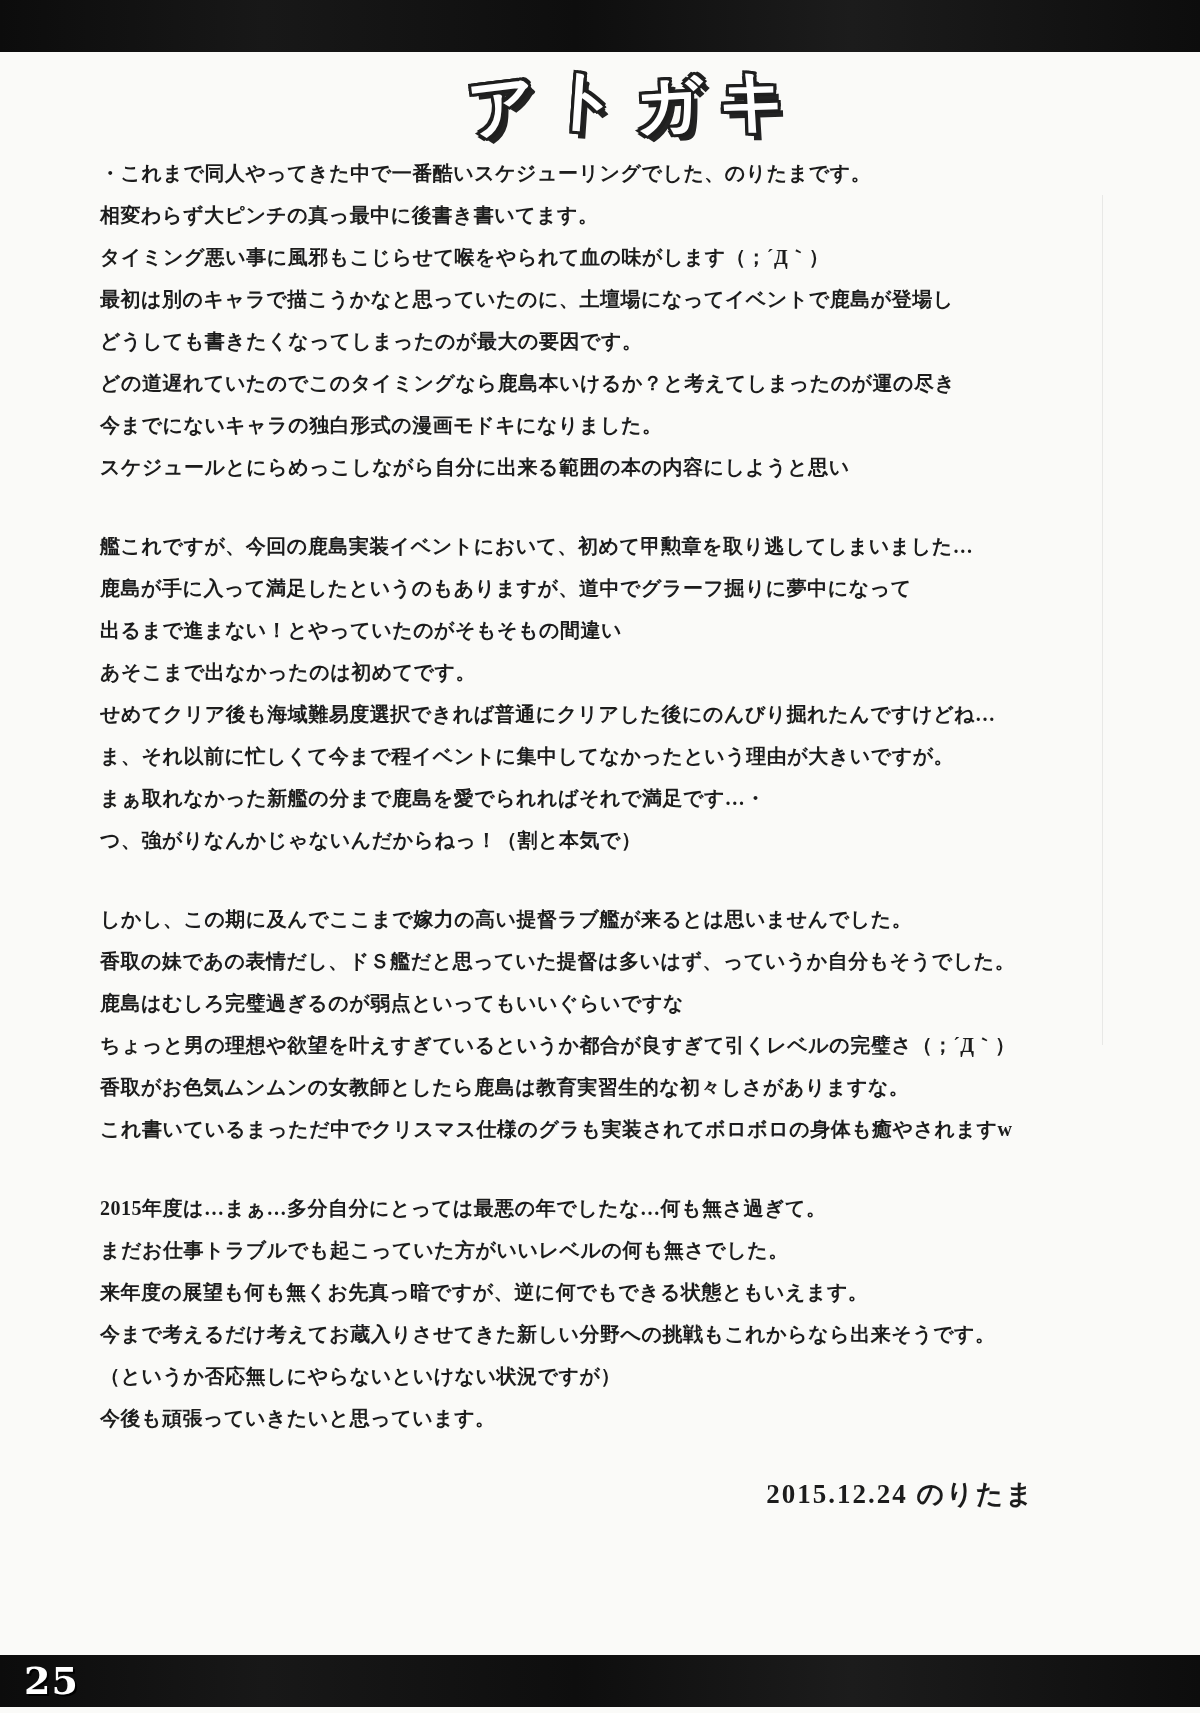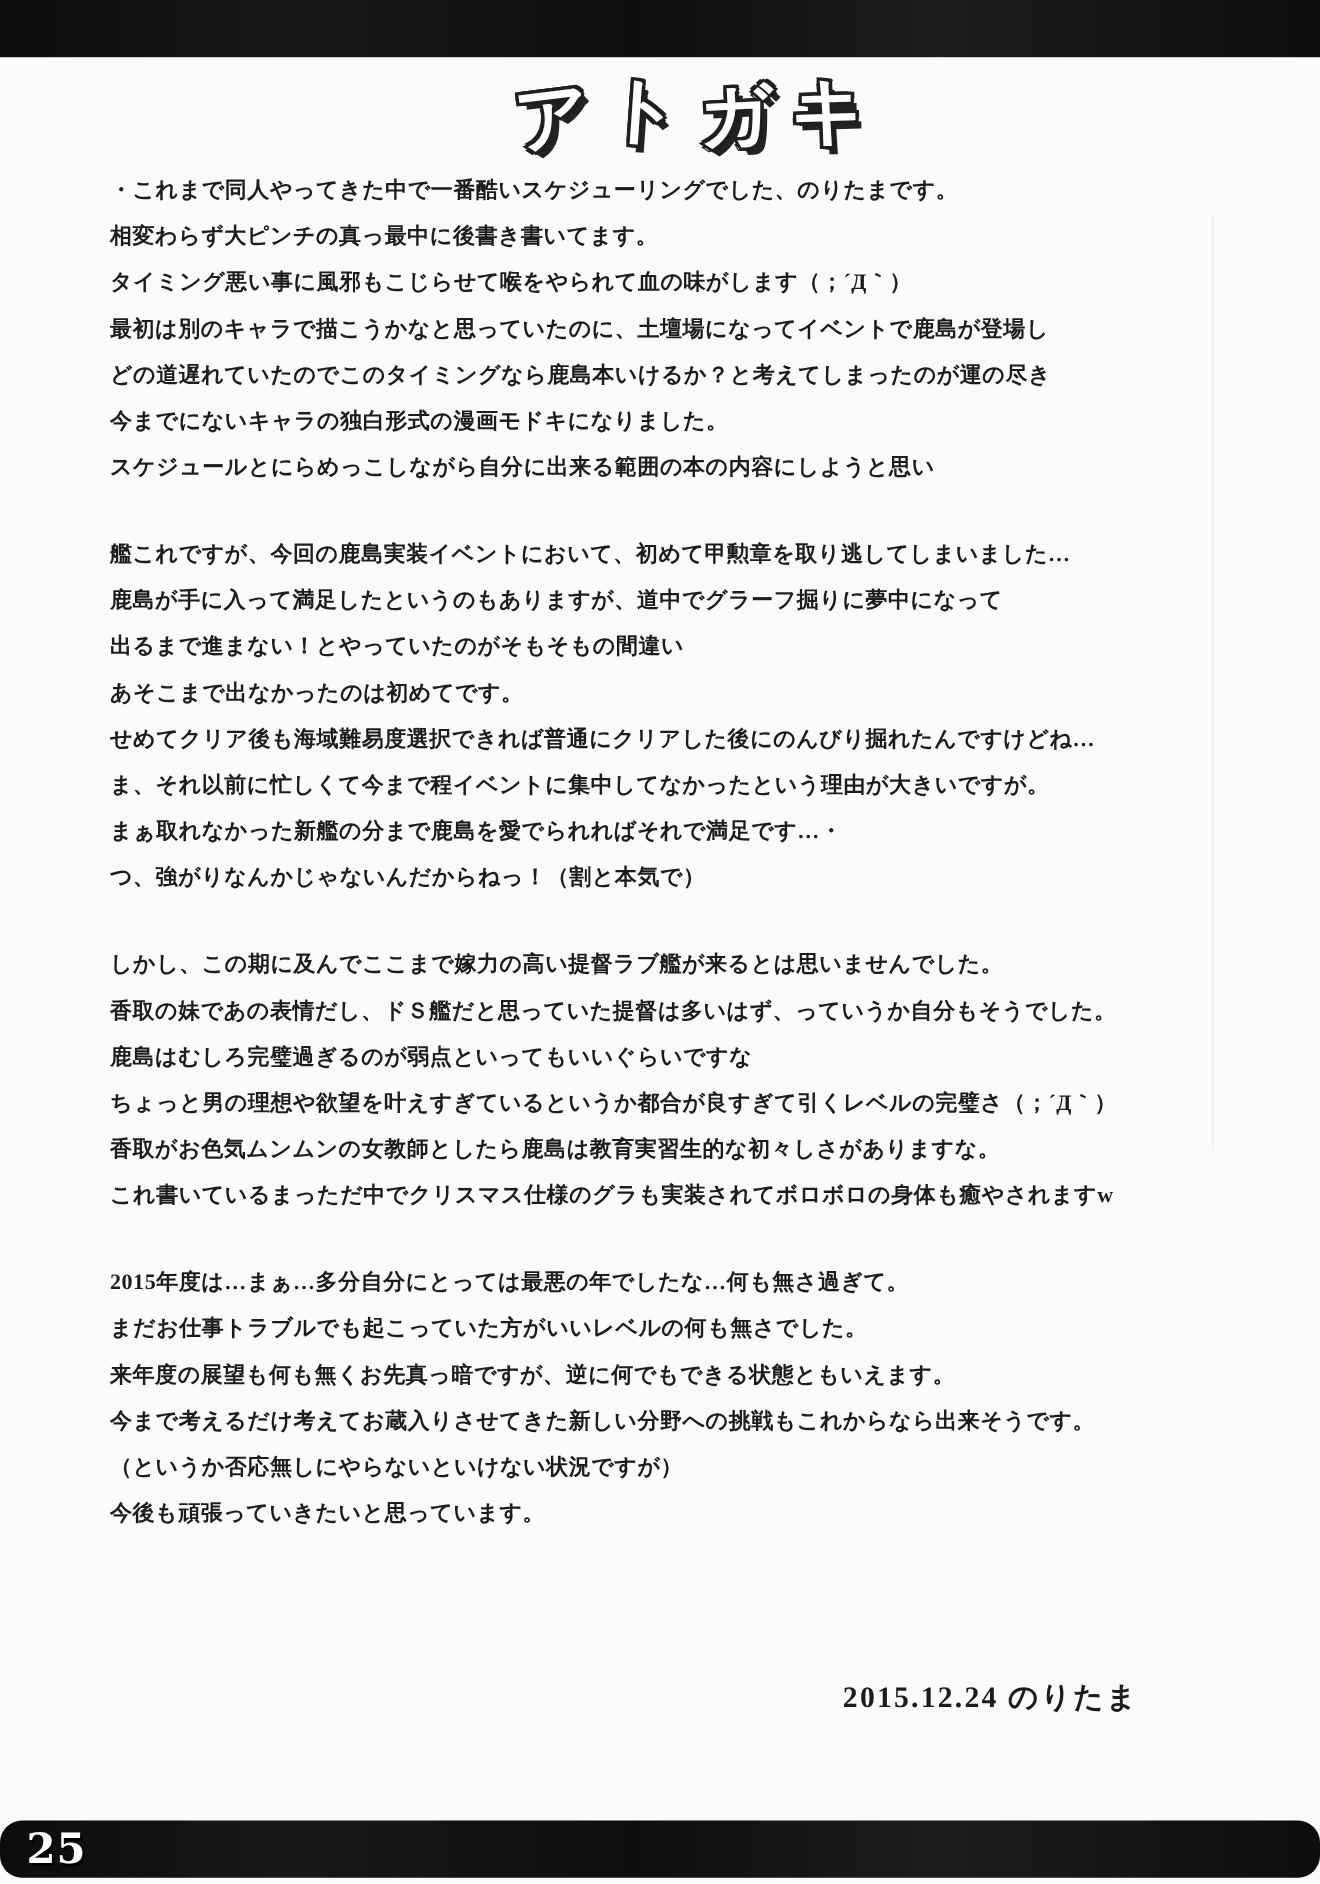--- a/index.html
+++ b/index.html
@@ -16,21 +16,21 @@
     color: #1c1c1c;
   }
   .bar {
     position: absolute;
     left: 0;
     width: 1200px;
     height: 52px;
     background: linear-gradient(90deg, #0c0c0c 0%, #181818 22%, #0e0e0e 48%, #1c1c1c 71%, #0d0d0d 100%);
   }
   .bar-top { top: 0; }
-  .bar-bottom { bottom: 6px; border-radius: 20px; }
+  .bar-bottom { bottom: 6px; }
   .page-number {
     position: absolute;
     left: 24px;
     top: 3px;
     font-family: "DejaVu Serif", "Liberation Serif", serif;
     font-weight: bold;
     font-size: 38px;
     color: #ffffff;
     text-shadow: 2px 2px 0 #000;
     letter-spacing: 1px;
@@ -77,21 +77,21 @@
   }
   .line {
     font-size: 20px;
     line-height: 42px;
     white-space: nowrap;
     letter-spacing: 0.5px;
     font-weight: bold;
   }
   .signature {
     position: absolute;
-    top: 1525px;
+    top: 1476px;
     left: 100px;
     width: 1000px;
     text-align: right;
     padding-right: 65px;
     box-sizing: border-box;
     font-size: 27px;
     font-weight: bold;
     letter-spacing: 2px;
   }
   .scan-edge {
@@ -113,20 +113,21 @@
     <span class="ch">ア</span><span class="ch">ト</span><span class="ch">ガ</span><span class="ch">キ</span>
   </div>
 </div>
 
 <div class="content">
   <div class="paragraph">
     <div class="line">・これまで同人やってきた中で一番酷いスケジューリングでした、のりたまです。</div>
     <div class="line">相変わらず大ピンチの真っ最中に後書き書いてます。</div>
     <div class="line">タイミング悪い事に風邪もこじらせて喉をやられて血の味がします（；´Д｀）</div>
     <div class="line">最初は別のキャラで描こうかなと思っていたのに、土壇場になってイベントで鹿島が登場し</div>
+    <div class="line">どうしても書きたくなってしまったのが最大の要因です。</div>
     <div class="line">どの道遅れていたのでこのタイミングなら鹿島本いけるか？と考えてしまったのが運の尽き</div>
     <div class="line">今までにないキャラの独白形式の漫画モドキになりました。</div>
     <div class="line">スケジュールとにらめっこしながら自分に出来る範囲の本の内容にしようと思い</div>
   </div>
   <div class="paragraph">
     <div class="line">艦これですが、今回の鹿島実装イベントにおいて、初めて甲勲章を取り逃してしまいました…</div>
     <div class="line">鹿島が手に入って満足したというのもありますが、道中でグラーフ掘りに夢中になって</div>
     <div class="line">出るまで進まない！とやっていたのがそもそもの間違い</div>
     <div class="line">あそこまで出なかったのは初めてです。</div>
     <div class="line">せめてクリア後も海域難易度選択できれば普通にクリアした後にのんびり掘れたんですけどね…</div>

